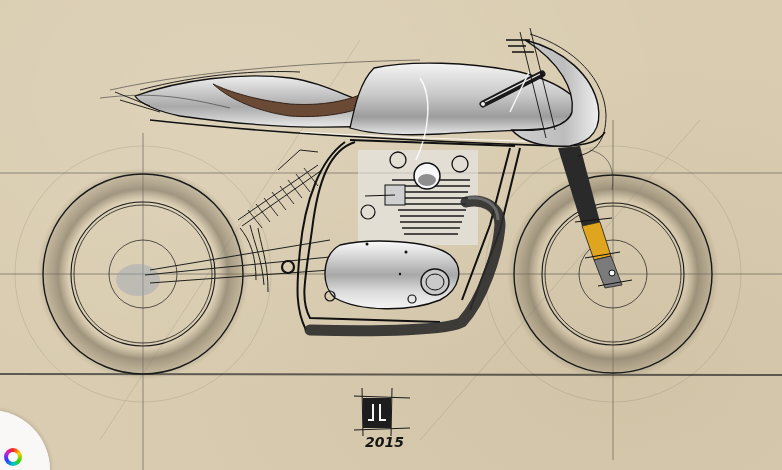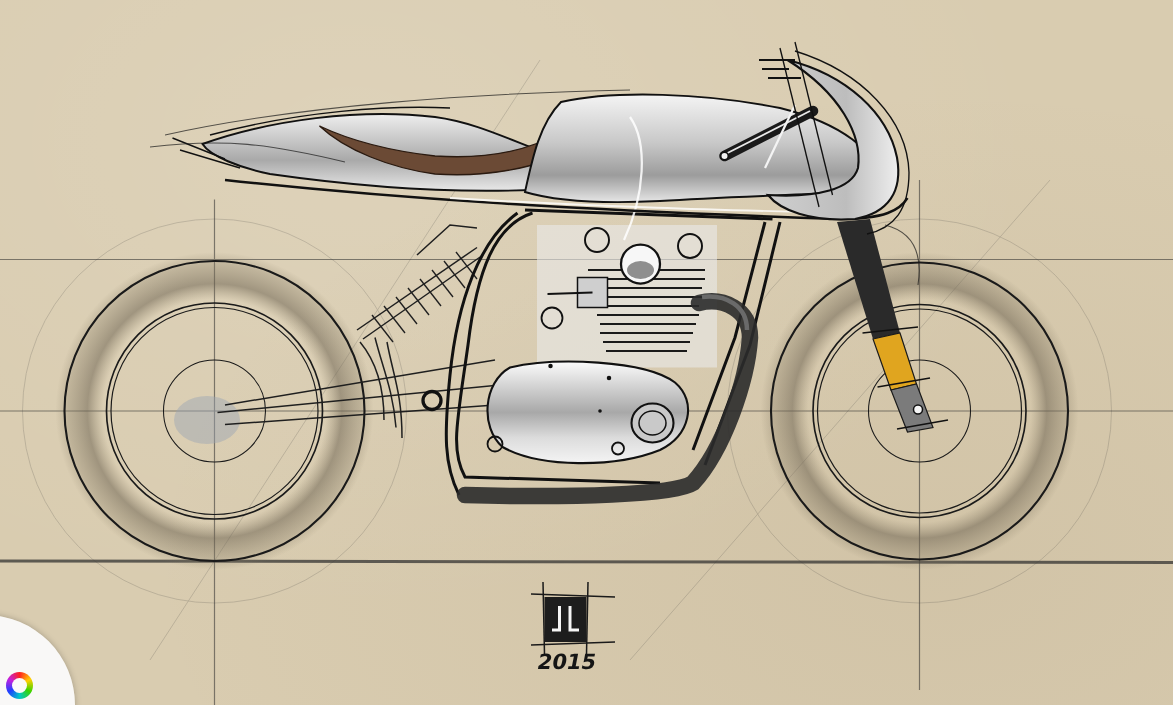--- a/index.html
+++ b/index.html
@@ -17,21 +17,21 @@
   }
   .canvas svg { position: absolute; left: 0; top: 0; }
   .signature {
     position: absolute; left: 352px; top: 386px; width: 60px; height: 70px;
   }
   .sig-box {
     position: absolute; left: 11px; top: 12px; width: 28px; height: 30px;
     background: #1d1d1d;
   }
   .sig-year {
-    position: absolute; left: 0; top: 48px; width: 52px; text-align: center;
+    position: absolute; left: 0; top: 48px; width: 52px; text-align: right;
     font-family: "DejaVu Sans", sans-serif; font-weight: bold; font-style: italic;
     font-size: 14px; color: #151515; letter-spacing: 0px;
   }
   .corner-puck {
     position: absolute; left: -70px; top: 410px; width: 120px; height: 120px;
     border-radius: 50%;
     background: rgba(250,250,250,0.96);
     box-shadow: 0 0 4px rgba(0,0,0,0.25);
   }
   .color-wheel {

